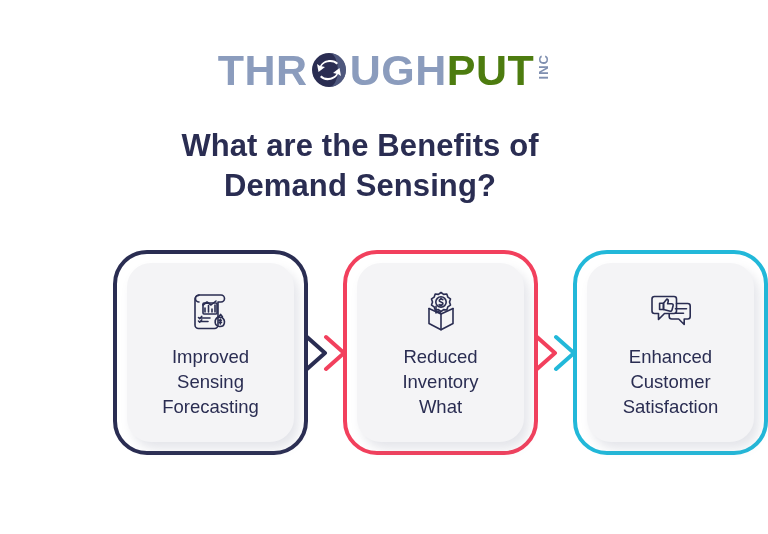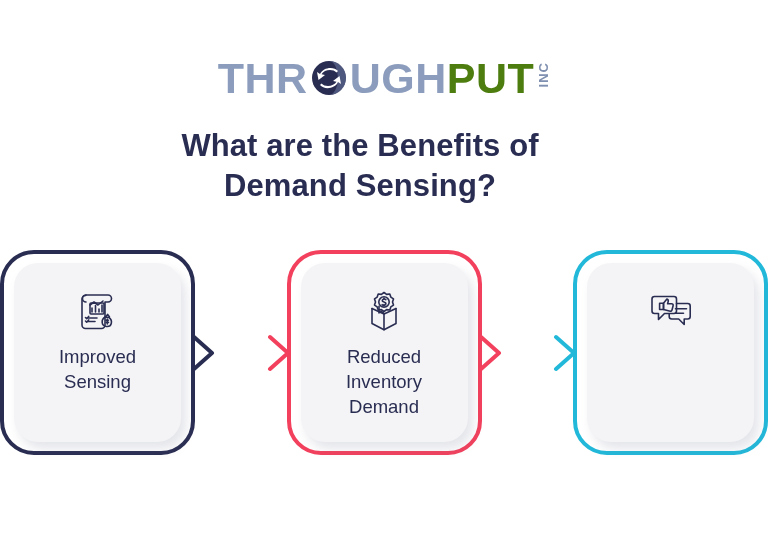--- a/index.html
+++ b/index.html
@@ -16,21 +16,21 @@
   }
 
   
   .logo-wrap {
     position: absolute;
     top: 48px;
     left: 0;
     width: 768px;
     height: 52px;
     display: flex;
-    align-items: flex-end;
+    align-items: flex-start;
     justify-content: center;
   }
   .logo {
     display: flex;
     align-items: flex-start;
     position: relative;
   }
   .logo-word {
     font-size: 43px;
     font-weight: bold;
@@ -77,21 +77,21 @@
   .title-line { display: block; }
 
   
   .cards {
     position: absolute;
     top: 250px;
     left: 0;
     width: 768px;
     height: 210px;
     display: flex;
-    justify-content: space-between;
+    justify-content: flex-end;
     align-items: flex-start;
     gap: 35px;
   }
   .card {
     position: relative;
     width: 195px;
     height: 205px;
     flex: 0 0 auto;
   }
   .card-outline {
@@ -192,20 +192,21 @@
           <path d="M15 32 h9 M15 35.5 h7"></path>
           <path d="M12.5 31.5 l1.2 1.2 l2 -2.3 M12.5 35 l1.2 1.2 l2 -2.3"></path>
           <path d="M32 31 c-4 2.5 -4 9 1.5 9.5 c5.5 .5 6.5 -6 2.5 -9 z"></path>
           <path d="M32.8 30.8 l1.8 -2.4 l1.8 2.4"></path>
           <path d="M34.3 33 v5 M33 34.2 h2.4 M33.2 36.4 h2.3"></path>
         </svg>
       </div>
       <div class="card-label">
         <span>Improved</span><br>
         <span>Sensing</span><br>
+        <span>Forecasting</span>
       </div>
     </div>
   </div>
 
   <div class="card">
     <div class="card-outline" style="border-color:#f2405d;"></div>
     <div class="chev chev-left">
       <svg width="26" height="44" viewBox="0 0 26 44">
         <path d="M6 6 L24 22 L6 38" fill="none" stroke="#f2405d" stroke-width="4" stroke-linecap="round" stroke-linejoin="round"></path>
       </svg>
@@ -224,21 +225,21 @@
           <path d="M25 12.1 v1.2 M25 18.6 v1.3"></path>
           <path d="M13 22.5 l12 5.5 l12 -5.5"></path>
           <path d="M13 22.5 v15 l12 6.2 l12 -6.2 v-15"></path>
           <path d="M25 28 v15.7"></path>
           <path d="M20 20.3 v6.6 l2.3 -1.5 l2.2 1.6"></path>
         </svg>
       </div>
       <div class="card-label">
         <span>Reduced</span><br>
         <span>Inventory</span><br>
-        <span>Demand</span>
+        <span>What</span>
       </div>
     </div>
   </div>
 
   <div class="card">
     <div class="card-outline" style="border-color:#22b8d9;"></div>
     <div class="chev chev-left">
       <svg width="26" height="44" viewBox="0 0 26 44">
         <path d="M6 6 L24 22 L6 38" fill="none" stroke="#22b8d9" stroke-width="4" stroke-linecap="round" stroke-linejoin="round"></path>
       </svg>
@@ -246,16 +247,21 @@
     <div class="card-inner">
       <div class="card-icon">
         <svg width="50" height="50" viewBox="0 0 50 50" fill="none" stroke="#2a2d52" stroke-width="1.6" stroke-linecap="round" stroke-linejoin="round">
           <path d="M8 10.5 h20 a2.5 2.5 0 0 1 2.5 2.5 v12 a2.5 2.5 0 0 1 -2.5 2.5 h-9.5 l-6 6 v-6 h-4 a2.5 2.5 0 0 1 -2.5 -2.5 v-12 a2.5 2.5 0 0 1 2.5 -2.5 z"></path>
           <path d="M17.5 23.5 v-6.2 l3.4 -4.2 c1.2 .3 1.6 1.2 1.3 2.4 l-.6 2.2 h4 c1.1 0 1.8 .9 1.5 2 l-1.1 4.3 c-.2 .8 -.9 1.3 -1.7 1.3 z"></path>
           <path d="M13.6 17.3 h3.9 v6.2 h-3.9 z"></path>
           <path d="M30.5 17.5 h11.2 a2.5 2.5 0 0 1 2.5 2.5 v10.5 a2.5 2.5 0 0 1 -2.5 2.5 h-3.5 v5.5 l-5.5 -5.5 h-7 a2.5 2.5 0 0 1 -2.5 -2.5 v-2.8"></path>
           <path d="M29.5 22.8 h11 M29.5 27.3 h8"></path>
         </svg>
       </div>
+      <div class="card-label">
+        <span>Enhanced</span><br>
+        <span>Customer</span><br>
+        <span>Satisfaction</span>
+      </div>
     </div>
   </div>
 
 </div>
 
 </body></html>

